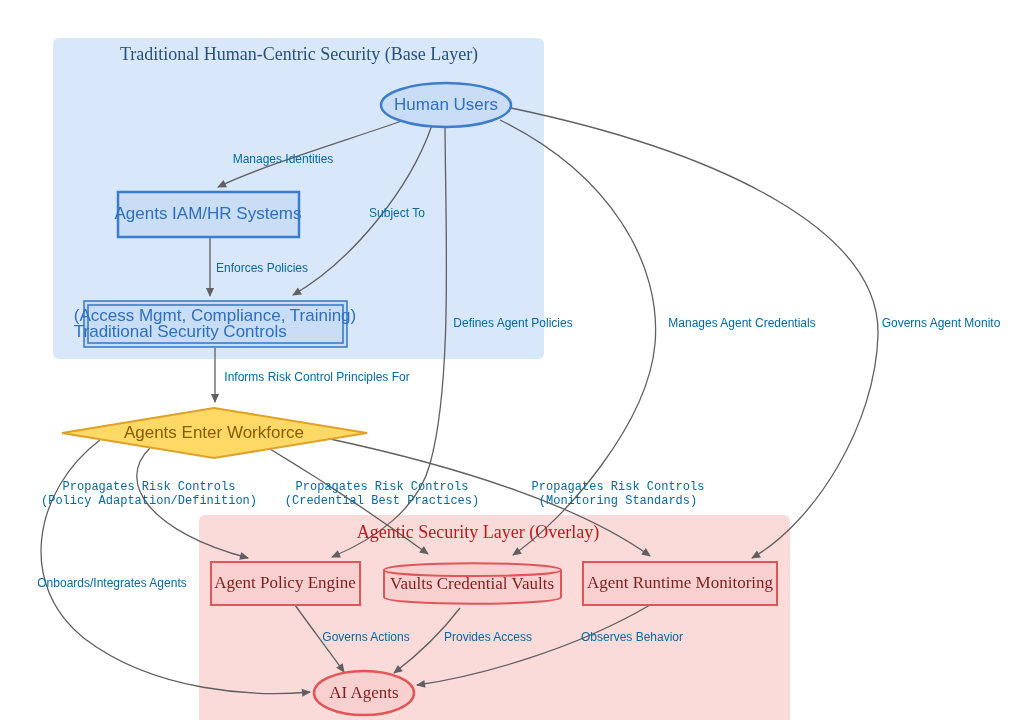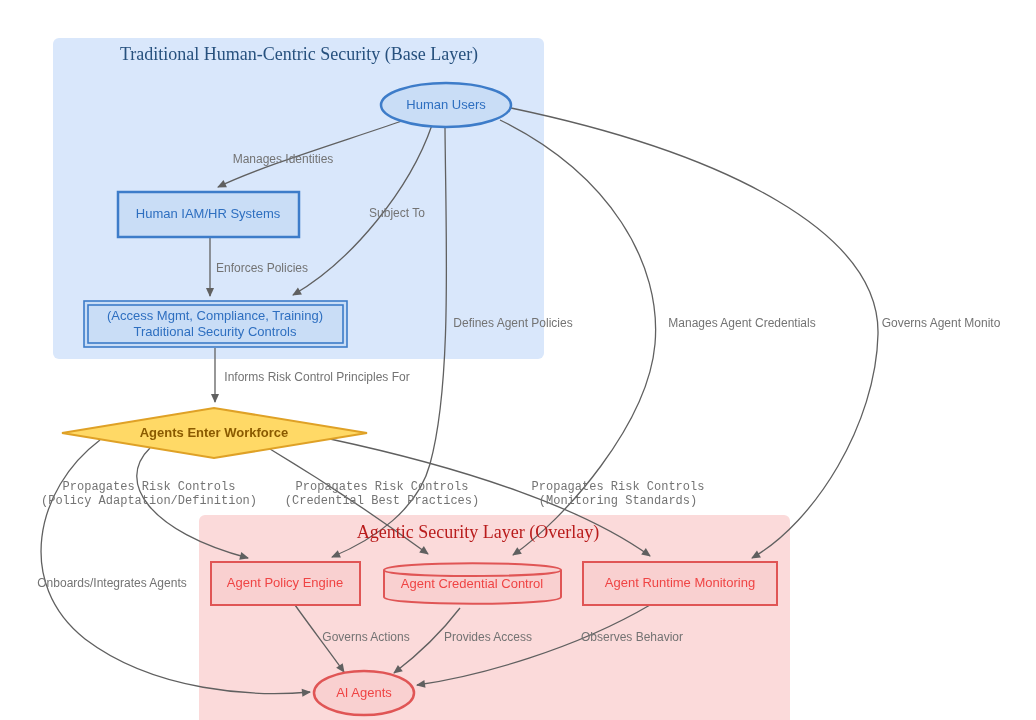--- a/index.html
+++ b/index.html
@@ -2,29 +2,29 @@
 <html><head>
 <meta charset="utf-8">
 <style>
   html,body{margin:0;padding:0;background:#ffffff;}
   #canvas{position:relative;width:1000px;height:720px;background:#ffffff;
           font-family:"Liberation Sans",sans-serif;overflow:hidden;margin-top:24px;}
   .cluster{position:absolute;border-radius:6px;}
   .cluster-title{position:absolute;transform:translate(-50%,0);white-space:nowrap;
           font-family:"Liberation Serif",serif;font-size:18px;}
   svg.diagram{position:absolute;left:0;top:0;}
-  .elabel{position:absolute;transform:translate(-50%,-50%);font-size:12px;color:#737373;
+  .elabel{position:absolute;transform:translate(-50%,-50%);font-size:12px;color:#0369a1;
           white-space:nowrap;text-align:center;line-height:14px;}
   .elabel span{display:block;font-family:Liberation Mono, monospace;}
-  .nlabel{position:absolute;transform:translate(-50%,-50%);font-size:13px;
-          white-space:nowrap;text-align:center;line-height:16px;}
+  .nlabel{position:absolute;transform:translate(-50%,-50%);font-size:17px;
+          white-space:nowrap;line-height:16px;}
   .nlabel span{display:block;}
   .blue{color:#2e6fc0;}
-  .red{color:#ef4444;}
-  .gold{color:#8a5a00;font-weight:bold;}
+  .red{color:#7f1d1d;font-family:Liberation Serif, serif;}
+  .gold{color:#8a5a00;}
 </style>
 </head>
 <body>
 
 <div id="canvas">
 
   <div class="cluster" style="left:53px;top:14px;width:491px;height:321px;background:#d9e7fb;"></div>
   <div class="cluster" style="left:199px;top:491px;width:591px;height:214px;background:#fbdada;"></div>
 
   <svg class="diagram" width="1036" height="720" viewBox="0 0 1036 720">
@@ -62,28 +62,28 @@
     <path d="M384,546 C384,537 561,537 561,546 L561,573 C561,582 384,582 384,573 Z" fill="#f9d0d0" stroke="#e05555" stroke-width="2"></path>
     <path d="M384,546 C384,554 561,554 561,546" fill="none" stroke="#e05555" stroke-width="2"></path>
     <rect x="583" y="538" width="194" height="43" fill="#f9d0d0" stroke="#e05555" stroke-width="2"></rect>
     <ellipse cx="364" cy="669" rx="50" ry="22" fill="#f9d0d0" stroke="#e05555" stroke-width="2.5"></ellipse>
   </svg>
 
   <div class="cluster-title" style="left:299px;top:20px;color:#27517e">Traditional Human-Centric Security (Base Layer)</div>
   <div class="cluster-title" style="left:478px;top:498px;color:#b91c1c">Agentic Security Layer (Overlay)</div>
 
   <div class="nlabel blue" style="left:446px;top:81px">Human Users</div>
-  <div class="nlabel blue" style="left:208px;top:190px">Human IAM/HR Systems</div>
+  <div class="nlabel blue" style="left:208px;top:190px">Agents IAM/HR Systems</div>
   <div class="nlabel blue" style="left:215px;top:300px">
     <span>(Access Mgmt, Compliance, Training)</span>
     <span>Traditional Security Controls</span>
   </div>
   <div class="nlabel gold" style="left:214px;top:409px">Agents Enter Workforce</div>
   <div class="nlabel red" style="left:285px;top:559px">Agent Policy Engine</div>
-  <div class="nlabel red" style="left:472px;top:560px">Agent Credential Control</div>
+  <div class="nlabel red" style="left:472px;top:560px">Vaults Credential Vaults</div>
   <div class="nlabel red" style="left:680px;top:559px">Agent Runtime Monitoring</div>
   <div class="nlabel red" style="left:364px;top:669px">AI Agents</div>
 
   <div class="elabel" style="left:283px;top:135px">Manages Identities</div>
   <div class="elabel" style="left:397px;top:189px">Subject To</div>
   <div class="elabel" style="left:262px;top:244px">Enforces Policies</div>
   <div class="elabel" style="left:317px;top:353px">Informs Risk Control Principles For</div>
   <div class="elabel" style="left:513px;top:299px">Defines Agent Policies</div>
   <div class="elabel" style="left:742px;top:299px">Manages Agent Credentials</div>
   <div class="elabel" style="left:951px;top:299px">Governs Agent Monitoring</div>

